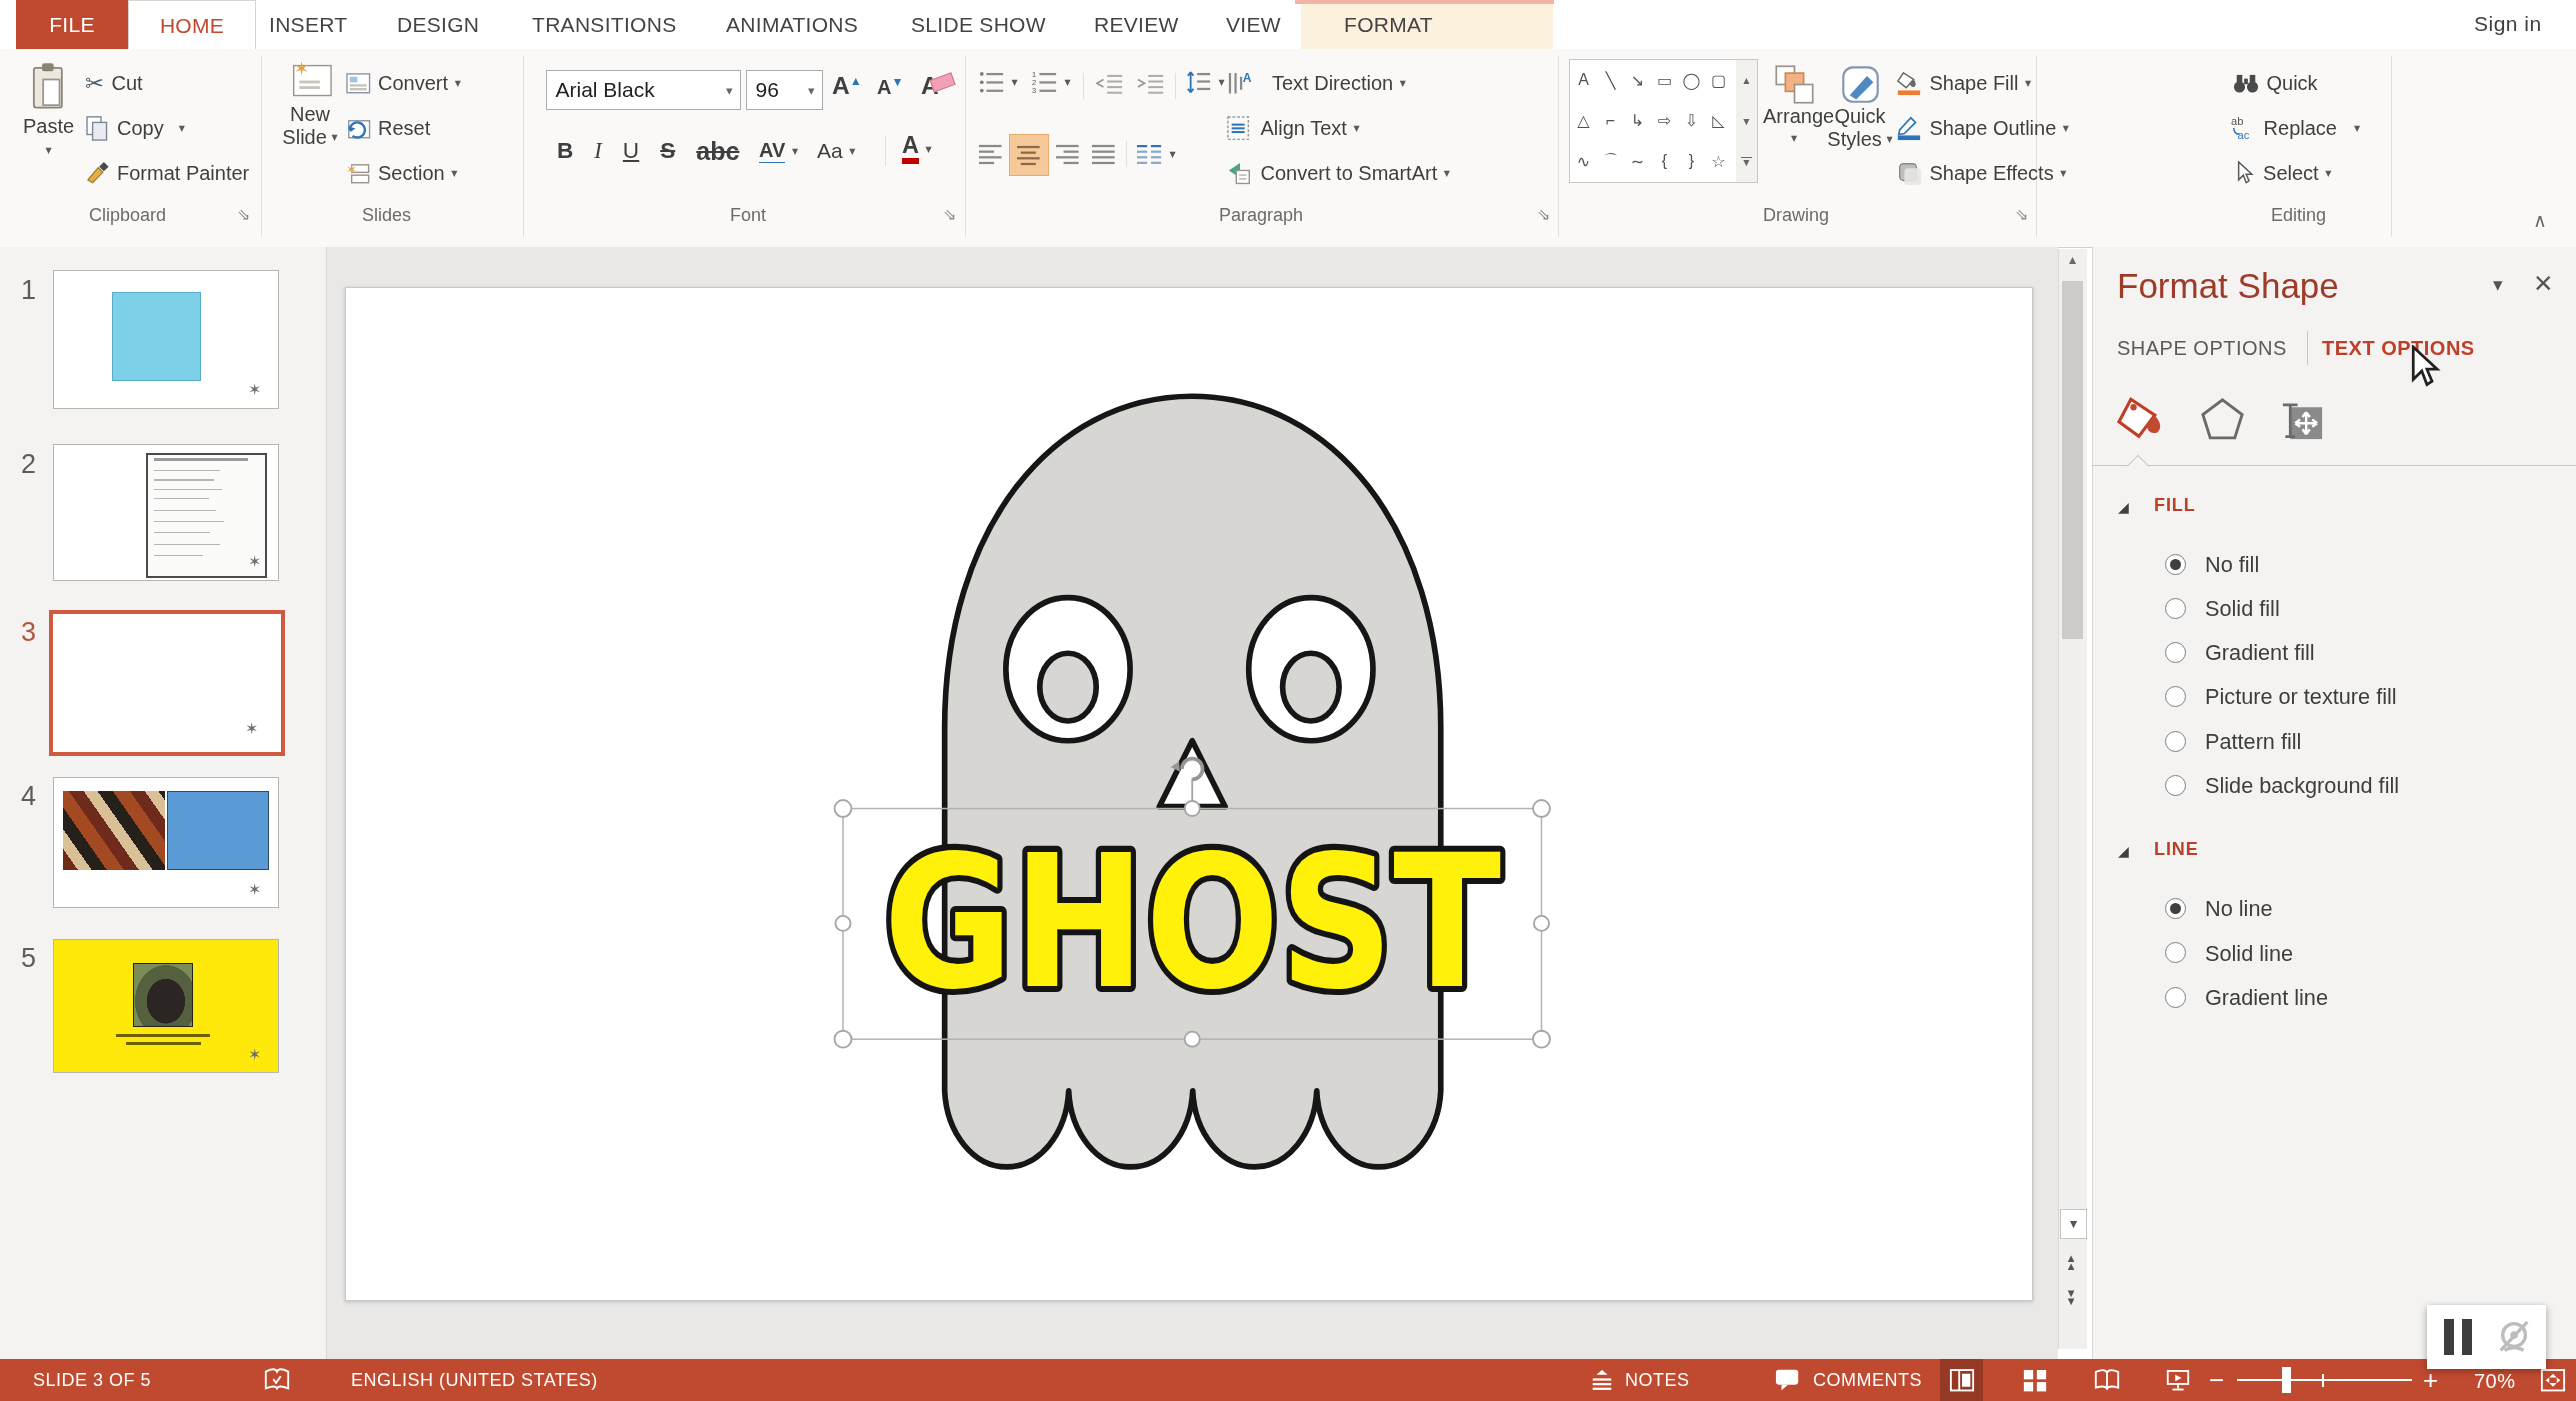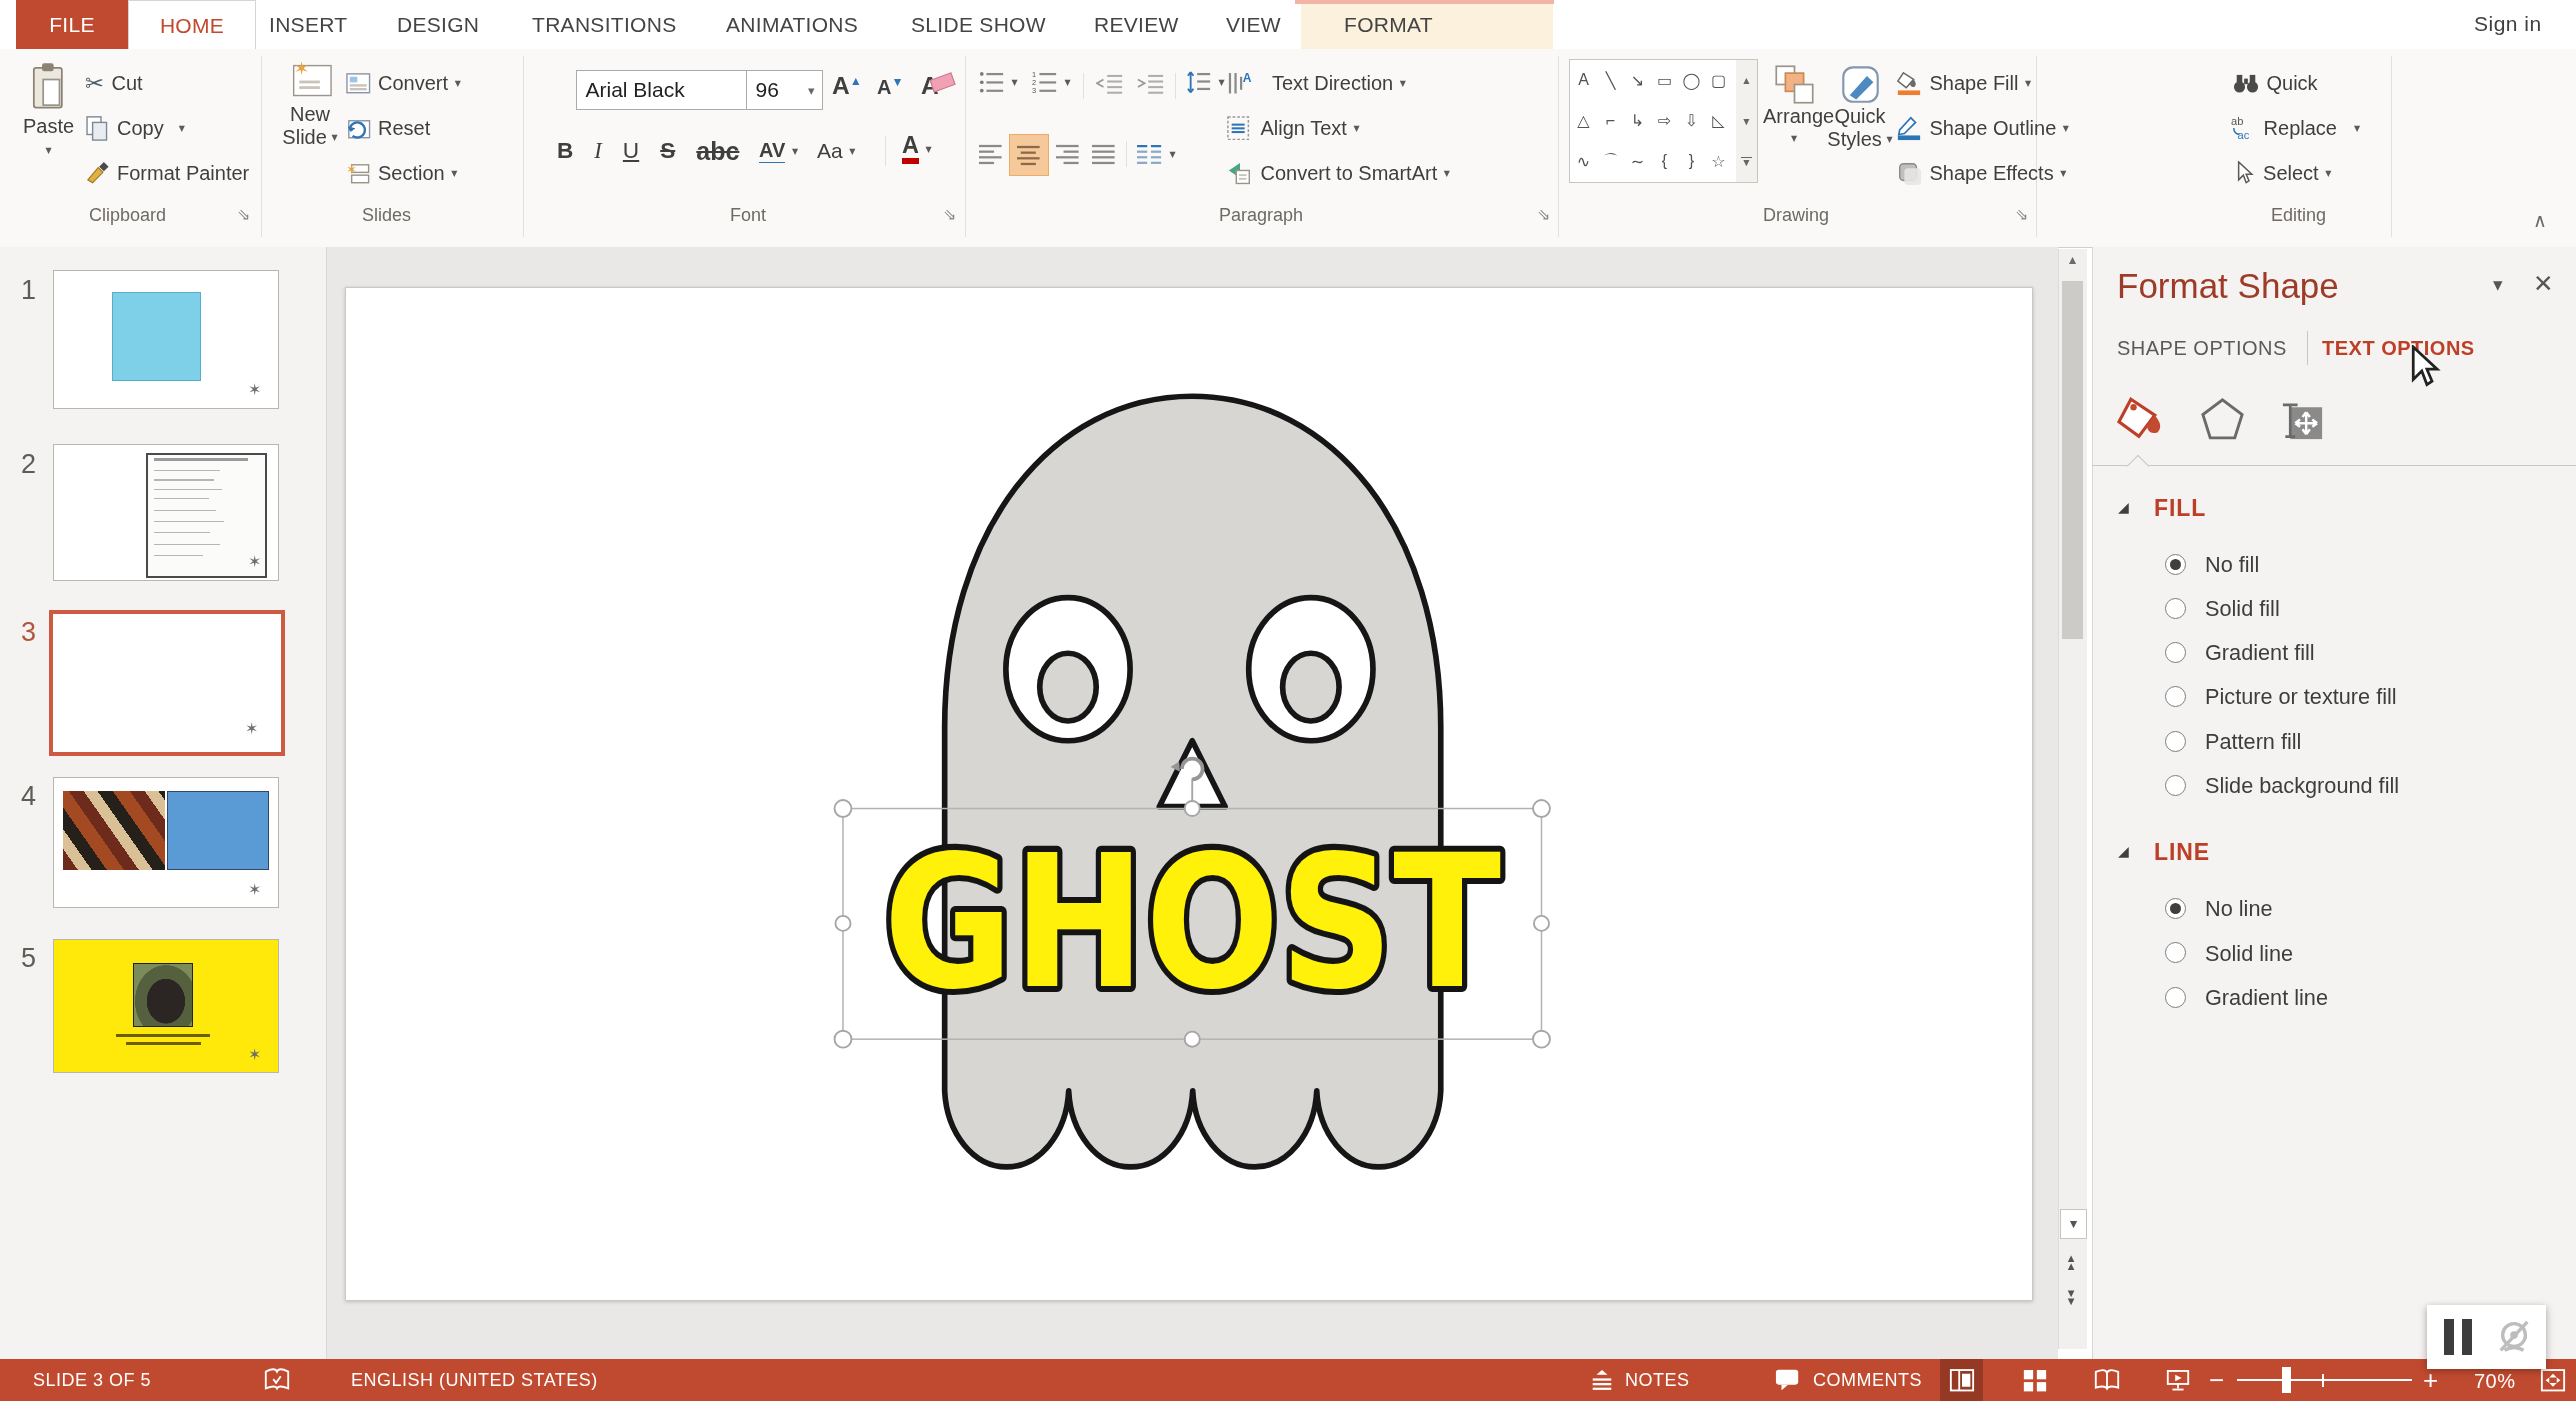--- a/index.html
+++ b/index.html
@@ -14,21 +14,21 @@
   .tab{position:absolute;top:0;height:49px;display:flex;align-items:center;
        font-size:21px;color:#444;letter-spacing:0.3px;white-space:nowrap;padding:0 13px;}
   .vdiv{position:absolute;top:56px;height:181px;width:0.9px;background:#E3E0DB;}
   .combo{position:absolute;background:#fff;border:0.9px solid #ABABAB;display:flex;
          align-items:center;font-size:21px;color:#222;}
   .combo .car{margin-left:auto;padding:0 7.5px;color:#666;font-size:13px;}
   .launch{position:absolute;font-size:16px;color:#8a8680;}
   .radio{position:absolute;width:19px;height:19px;border:1.9px solid #7e7e7e;border-radius:50%;background:#fff;}
   .radio.sel::after{content:"";position:absolute;inset:3.8px;background:#3f3f3f;border-radius:50%;}
   .optlbl{position:absolute;font-size:21.7px;color:#3d3d3d;white-space:nowrap;}
-  .sechdr{position:absolute;font-size:23px;font-weight:bold;color:#BE3F28;letter-spacing:0.9px;}
+  .sechdr{position:absolute;font-size:18px;font-weight:bold;color:#BE3F28;letter-spacing:0.9px;}
   .collapse-tri{position:absolute;font-size:14px;color:#3f3f3f;}
   .thumbbox{position:absolute;background:#fff;border:0.9px solid #B9B6B1;overflow:hidden;}
   .thumbnum{position:absolute;font-size:27px;color:#5f5c58;}
   .animstar{position:absolute;font-size:16px;color:#6e6e6e;}
   .gal{width:27px;height:40px;display:flex;align-items:center;justify-content:center;
        font-size:16px;color:#55524e;}
   .sbtxt{font-size:18px;color:#fff;letter-spacing:0.5px;white-space:nowrap;}
   .viewbtn{position:absolute;width:43px;height:43px;display:flex;align-items:center;justify-content:center;}
   svg{display:block;}
 </style>
@@ -143,21 +143,21 @@
     <svg width="24.5" height="22.6" viewBox="0 0 26 24">
       <rect x="6" y="3" width="18" height="8" fill="#fff" stroke="#9a958a" stroke-width="1.5"></rect>
       <rect x="6" y="14" width="18" height="8" fill="#fff" stroke="#9a958a" stroke-width="1.5"></rect>
       <text x="0" y="13" font-size="14" fill="#E8A33D">✶</text>
     </svg>
     <span class="lbl" style="margin-left:7.5px;">Section</span>
     <span class="dd">▾</span>
   </div>
   <div class="a grp" style="left:362px;top:205px;">Slides</div>
 
-  <div class="combo" style="left:576px;top:70px;width:193px;height:38px;justify-content:center;">
+  <div class="combo" style="left:546px;top:70px;width:193px;height:38px;justify-content:center;">
     <span style="padding-left:8.5px;">Arial Black</span>
     <span class="car">▾</span>
   </div>
   <div class="combo" style="left:746px;top:70px;width:75px;height:38px;">
     <span style="padding-left:8.5px;">96</span>
     <span class="car">▾</span>
   </div>
   <div class="a" style="left:832px;top:72px;font-size:24.5px;font-weight:bold;color:#3f3f3f;">A<span style="font-size:12.2px;color:#2E75B6;vertical-align:super;">▲</span></div>
   <div class="a" style="left:877px;top:75px;font-size:20px;font-weight:bold;color:#3f3f3f;">A<span style="font-size:12.2px;color:#2E75B6;vertical-align:super;">▼</span></div>
   <div class="a" style="left:921px;top:72px;font-size:24.5px;font-weight:bold;color:#3f3f3f;">A<span style="display:inline-block;width:21px;height:11.3px;background:#F2A0B4;border:0.9px solid #c87890;transform:rotate(-20deg) translate(-5.6px,-7.5px);"></span></div>

